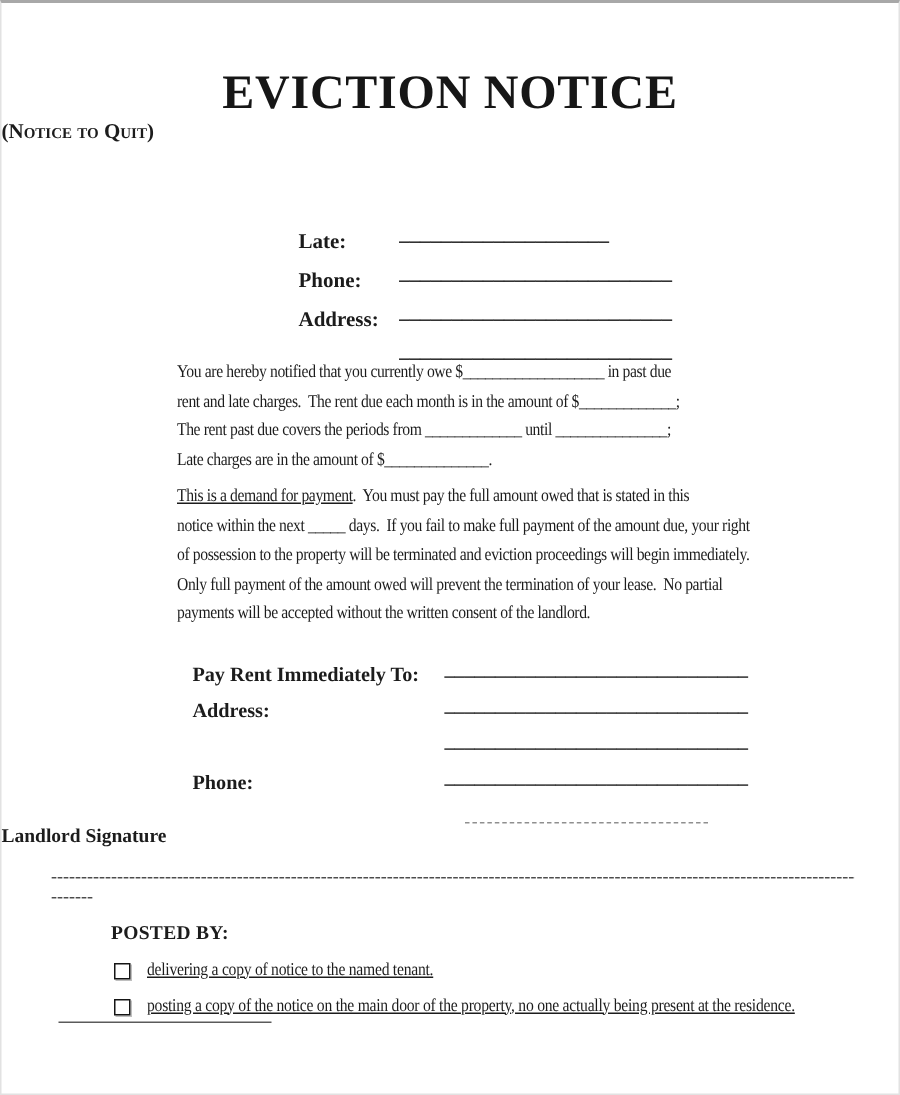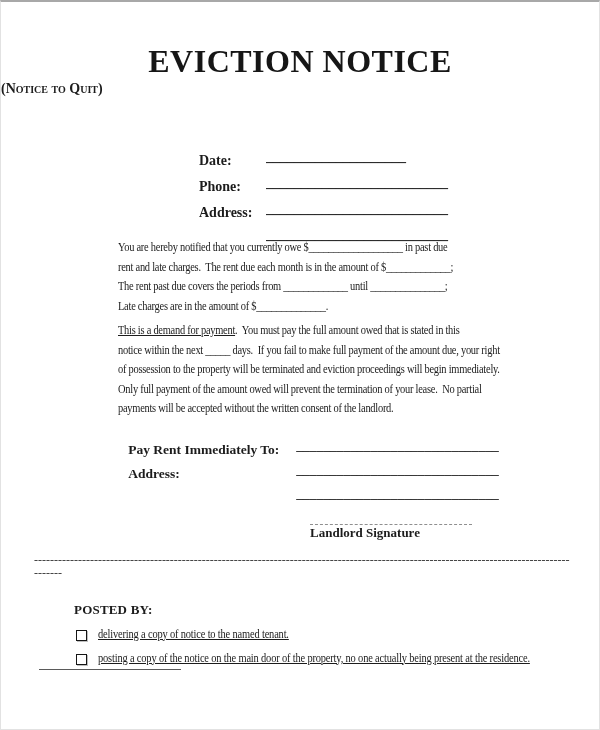--- a/index.html
+++ b/index.html
@@ -42,27 +42,27 @@
   .para2{margin-top:5px;}
   .u{text-decoration:underline;}
   
   .pay-fields{margin:3px 0 0 107px;}
   .pay-row{height:24px;font-weight:bold;font-size:13.5px;white-space:pre;}
   .pay-row .lbl{display:inline-block;width:168px;}
   .pay-row .fline{display:inline-block;width:203px;overflow:hidden;white-space:nowrap;vertical-align:baseline;}
   
   .sig-block{margin-top:30px;}
   .sig-line{width:162px;margin-left:309px;border-top:1px dashed #8f8f8f;height:0;}
-  .sig-label{margin-left:309px;font-weight:bold;font-size:13px;line-height:16px;}
+  .sig-label{font-weight:bold;font-size:13px;line-height:16px;}
   
   .separator{margin-top:14px;color:#3a3a3a;font-size:12px;}
   .sep-line1{margin-left:33px;width:536px;height:10px;line-height:10px;white-space:nowrap;overflow:hidden;}
   .sep-line2{margin-left:33px;margin-top:3px;height:10px;line-height:10px;white-space:nowrap;}
   
-  .posted-by{margin-top:24px;}
+  .posted-by{margin-top:12px;}
   .pb-heading{margin-left:73px;font-weight:bold;font-size:13px;line-height:15px;letter-spacing:0.2px;}
   .pb-item{display:flex;align-items:flex-end;margin:10px 0 0 75px;height:14px;text-decoration:underline;}
   .pb-box{
     flex:0 0 auto;width:9px;height:9px;margin-top:1px;
     border:1.2px solid #151515;background:#ffffff;
     box-shadow:1px 1px 0 rgba(0,0,0,0.25);
   }
   .pb-text{
     margin-left:11px;font-size:12px;line-height:14px;letter-spacing:-0.2px;
     white-space:pre;transform:scaleX(0.87);transform-origin:left center;
@@ -75,21 +75,21 @@
 </head>
 <body>
 
 <div class="page">
 
   <h1 class="title">EVICTION NOTICE</h1>
   <div class="subtitle">(Notice to Quit)</div>
 
   <div class="id-fields">
     <div class="id-row">
-      <span class="lbl">Date:</span><span class="fline w-date">____________________</span>
+      <span class="lbl">Late:</span><span class="fline w-date">____________________</span>
     </div>
     <div class="id-row">
       <span class="lbl">Phone:</span><span class="fline w-wide">__________________________</span>
     </div>
     <div class="id-row">
       <span class="lbl">Address:</span><span class="fline w-wide">__________________________</span>
     </div>
     <div class="id-row">
       <span class="lbl"></span><span class="fline w-wide">__________________________</span>
     </div>
@@ -113,20 +113,23 @@
   <div class="pay-fields">
     <div class="pay-row">
       <span class="lbl">Pay Rent Immediately To:</span><span class="fline">______________________________</span>
     </div>
     <div class="pay-row">
       <span class="lbl">Address:</span><span class="fline">______________________________</span>
     </div>
     <div class="pay-row">
       <span class="lbl"></span><span class="fline">______________________________</span>
     </div>
+    <div class="pay-row">
+      <span class="lbl">Phone:</span><span class="fline">______________________________</span>
+    </div>
   </div>
 
   <div class="sig-block">
     <div class="sig-line"></div>
     <div class="sig-label">Landlord Signature</div>
   </div>
 
   <div class="separator">
     <div class="sep-line1">--------------------------------------------------------------------------------------------------------------------------------------------</div>
     <div class="sep-line2">-------</div>

